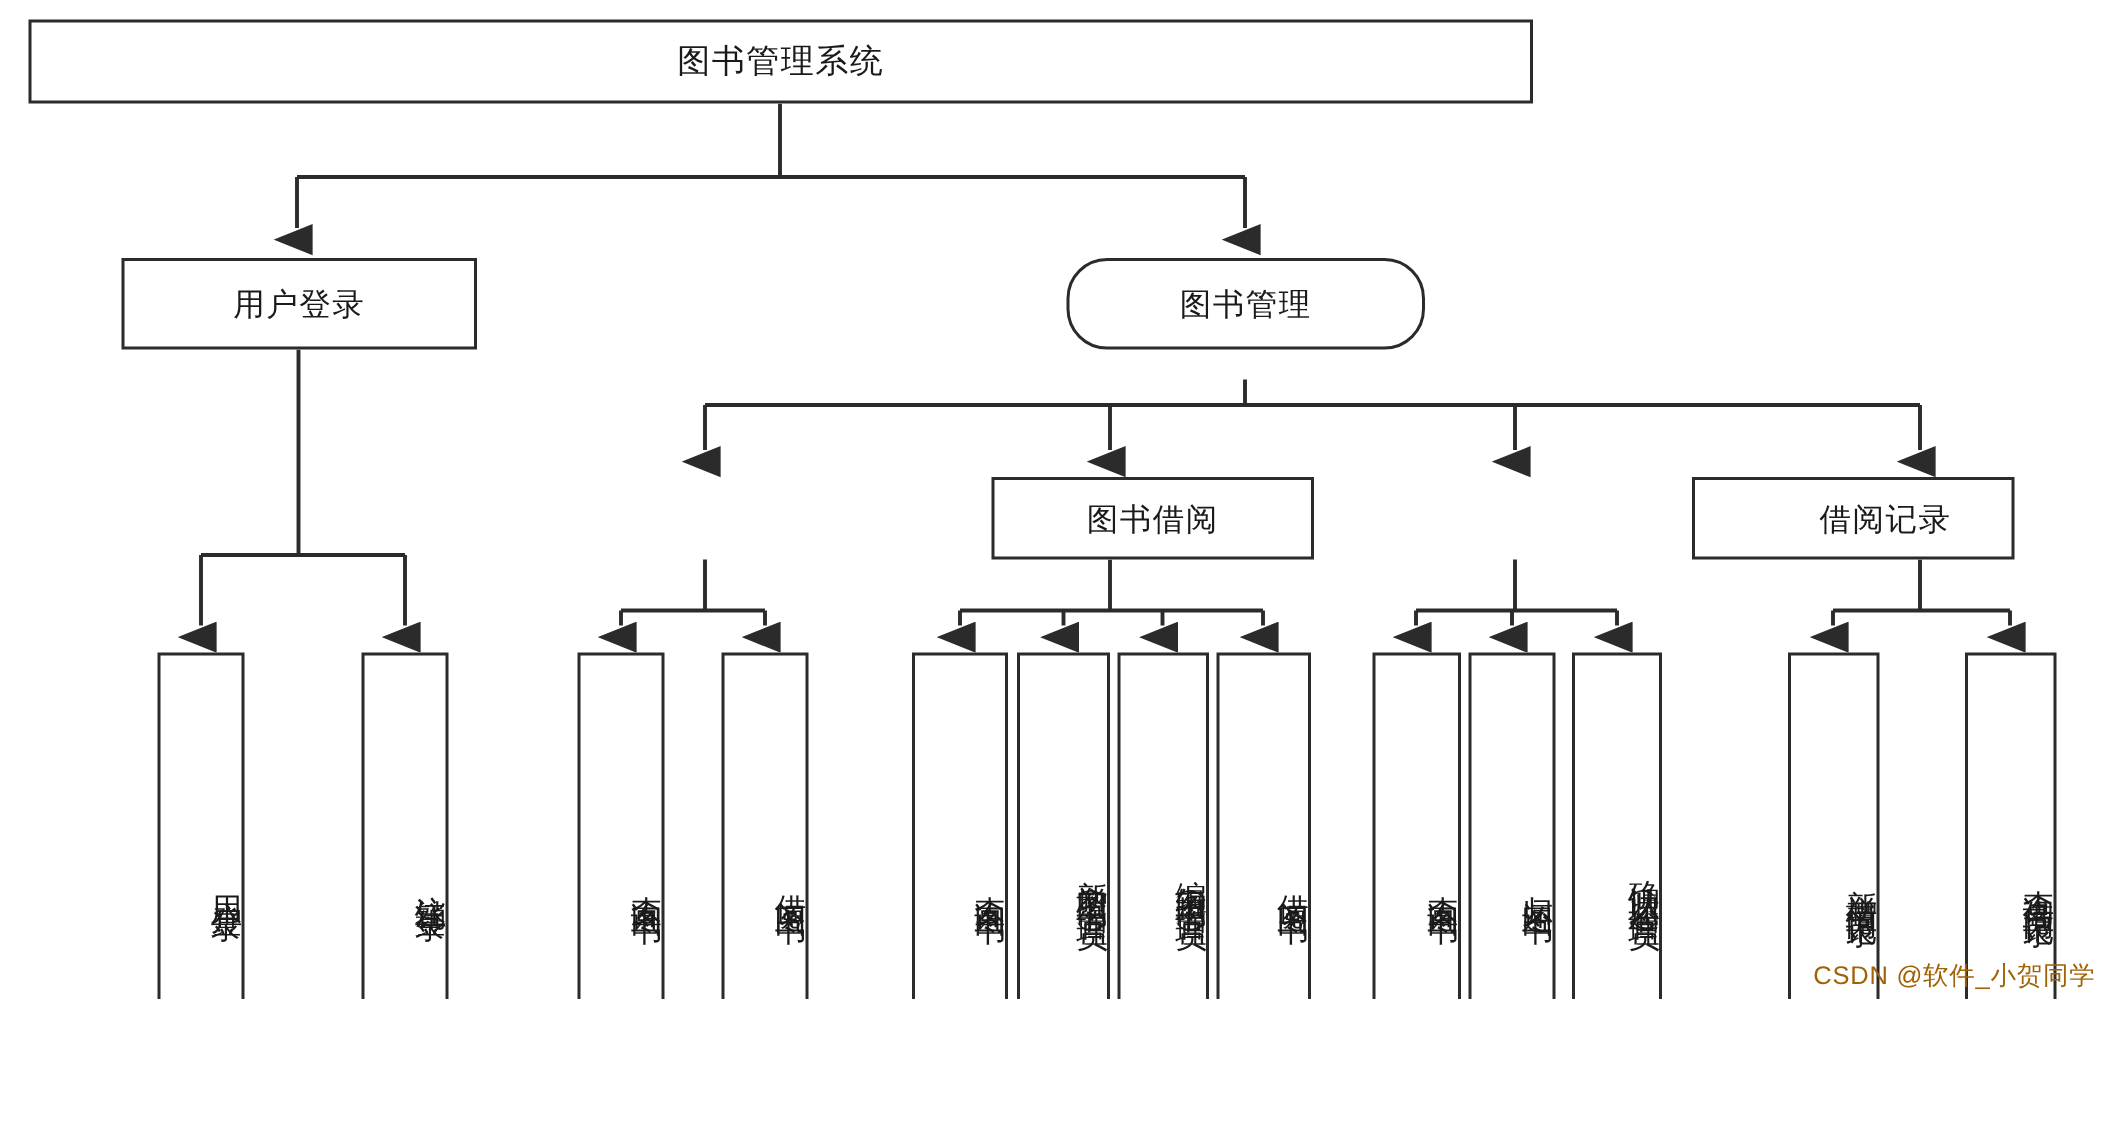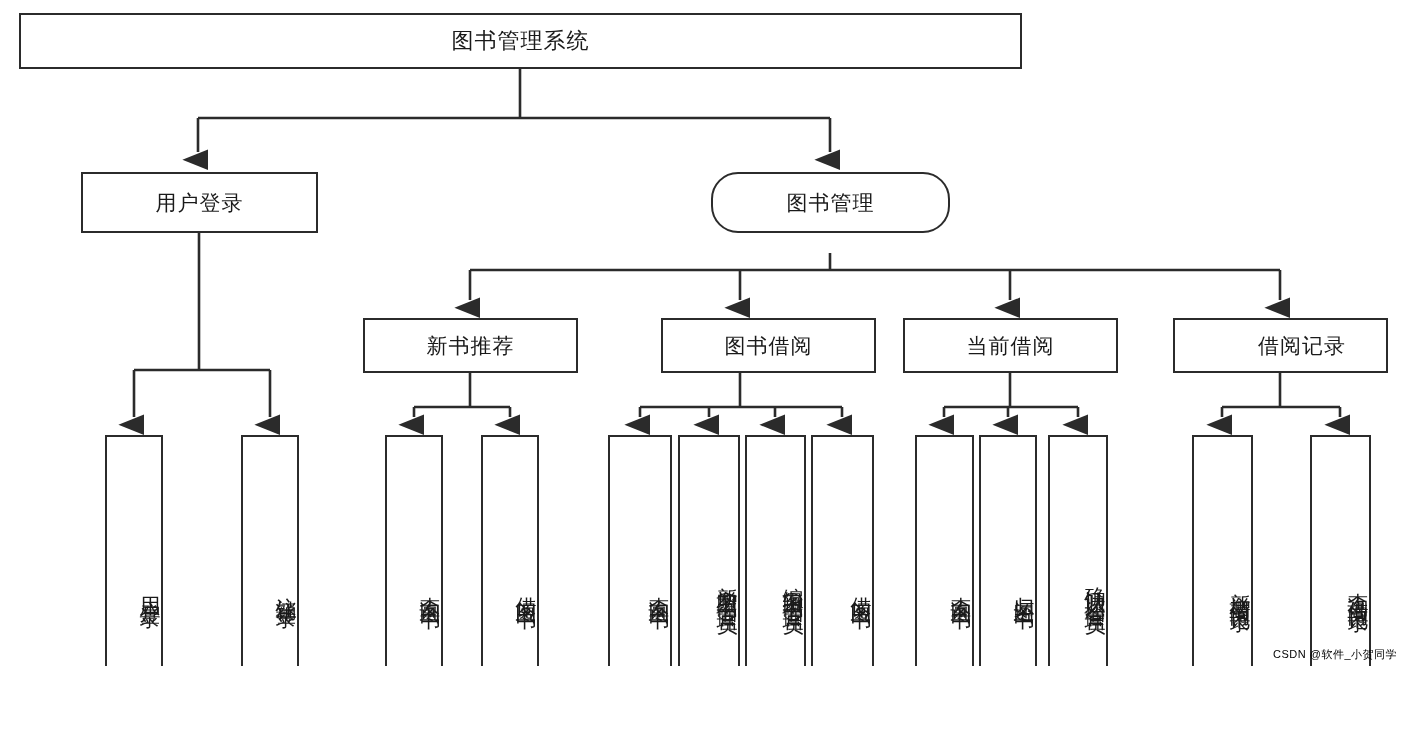--- a/index.html
+++ b/index.html
@@ -53,22 +53,22 @@
   .node.vert .vlabel {
     writing-mode: vertical-rl;
     text-orientation: upright;
     display: block;
     white-space: nowrap;
   }
   .watermark {
     position: absolute;
     right: 8px;
     bottom: 4px;
-    font-size: 11px;
-    color: #000000;
+    font-size: 17px;
+    color: #a16207;
     letter-spacing: 0.5px;
     white-space: nowrap;
   }
 </style>
 </head>
 <body>
 
 <div id="canvas">
 
   <svg id="edges" viewBox="0 0 1405 747" xmlns="http://www.w3.org/2000/svg">
@@ -119,24 +119,22 @@
       <path d="M1222,407 L1222,417" marker-end="url(#arrow)"></path>
       <path d="M1340,407 L1340,417" marker-end="url(#arrow)"></path>
     </g>
   </svg>
 
   <div class="node root" style="left:19px; top:13px; width:1003px; height:56px;">图书管理系统</div>
 
   <div class="node horiz" style="left:81px; top:172px; width:237px; height:61px;">用户登录</div>
   <div class="node horiz" style="left:711px; top:172px; width:239px; height:61px;border-radius:27px;">图书管理</div>
 
-  <div class="node horiz" style="left:363px; top:318px; width:215px; height:55px;">新书推荐</div>
   <div class="node horiz" style="left:661px; top:318px; width:215px; height:55px;">图书借阅</div>
-  <div class="node horiz" style="left:903px; top:318px; width:215px; height:55px;">当前借阅</div>
-  <div class="node horiz" style="left:1173px; top:318px; width:215px; height:55px;padding-left:43px;">借阅记录</div>
+  <div class="node horiz" style="left:1128px; top:318px; width:215px; height:55px;padding-left:43px;">借阅记录</div>
 
   <div class="node vert" style="left:105px; top:435px; width:58px; height:299px;">
     <span class="vlabel">用户登录</span>
   </div>
   <div class="node vert" style="left:241px; top:435px; width:58px; height:299px;">
     <span class="vlabel">注销登录</span>
   </div>
 
   <div class="node vert" style="left:385px; top:435px; width:58px; height:299px;">
     <span class="vlabel">查询图书</span>

